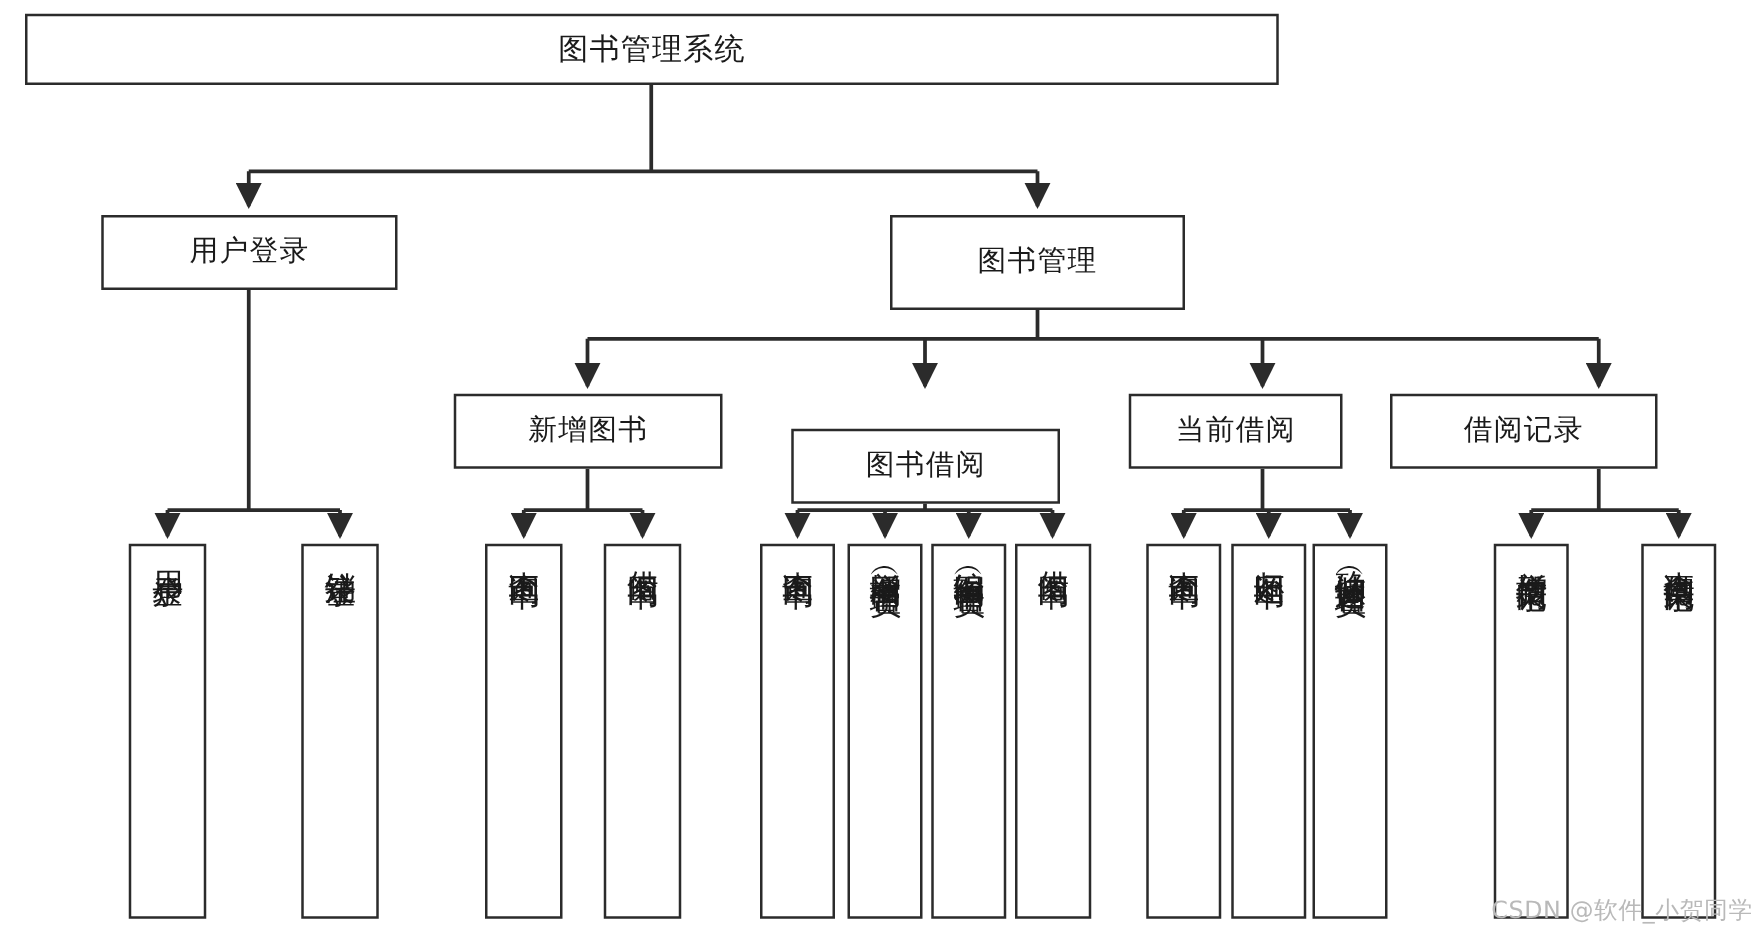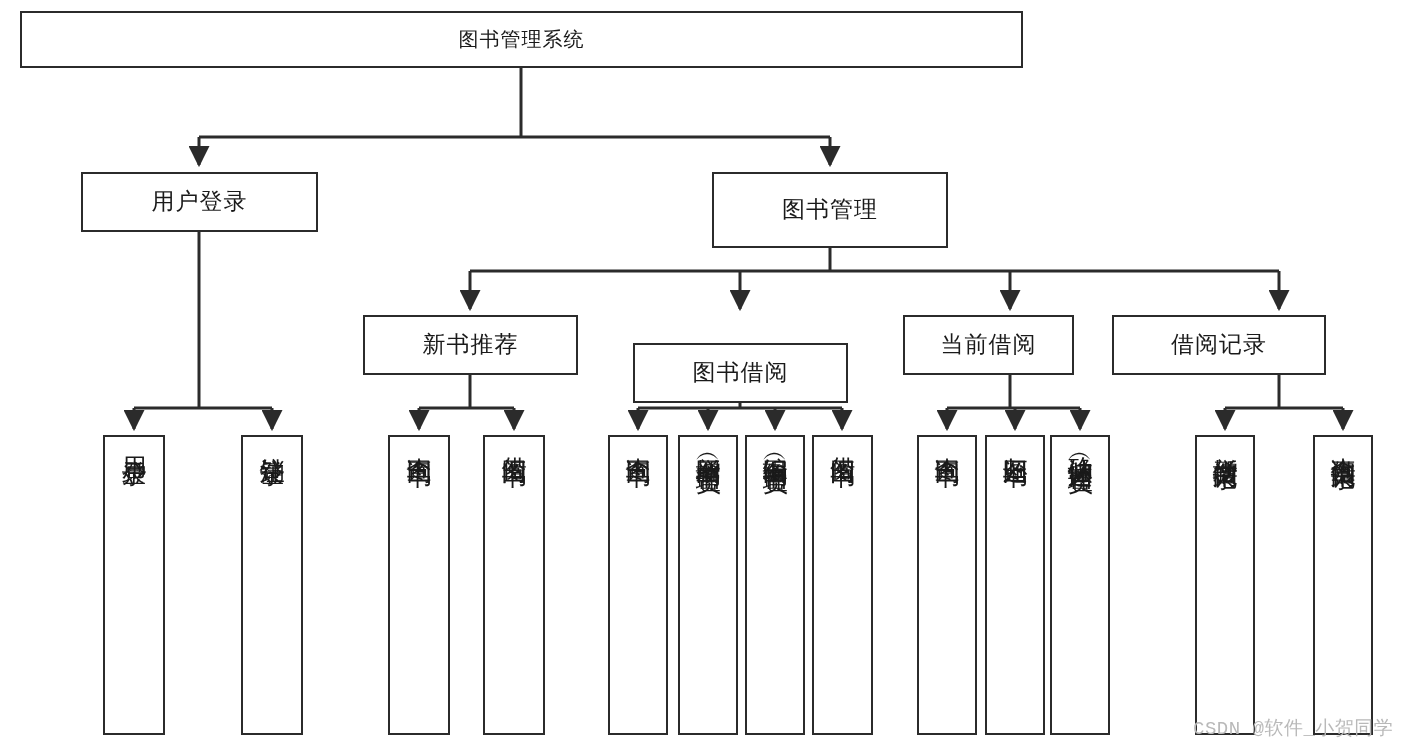--- a/index.html
+++ b/index.html
@@ -40,21 +40,21 @@
     text-align: center;
     line-height: 1.12;
     white-space: nowrap;
   }
   
   .node.h .label {
     font-size: 23px;
     letter-spacing: 1px;
   }
   .node.root .label {
-    font-size: 20px;
+    font-size: 24px;
     letter-spacing: 1px;
   }
   
   .node.v {
     align-items: flex-start;
     padding-top: 0;
   }
   .node.v .label {
     writing-mode: vertical-rl;
     text-orientation: upright;
@@ -132,21 +132,21 @@
   </div>
 
   <div class="node h" style="left:81px; top:172px; width:237px; height:60px;">
     <span class="label">用户登录</span>
   </div>
   <div class="node h" style="left:712px; top:172px; width:236px; height:76px;">
     <span class="label">图书管理</span>
   </div>
 
   <div class="node h" style="left:363px; top:315px; width:215px; height:60px;">
-    <span class="label">新书推荐</span>
+    <span class="label">新增图书</span>
   </div>
   <div class="node h" style="left:633px; top:315px; width:215px; height:60px;margin-top:28px;">
     <span class="label">图书借阅</span>
   </div>
   <div class="node h" style="left:903px; top:315px; width:171px; height:60px;">
     <span class="label">当前借阅</span>
   </div>
   <div class="node h" style="left:1112px; top:315px; width:214px; height:60px;">
     <span class="label">借阅记录</span>
   </div>
@@ -188,15 +188,15 @@
     <span class="label">确认归还（管理员）</span>
   </div>
 
   <div class="node v" style="left:1195px; top:435px; width:60px; height:300px;">
     <span class="label">新增借阅记录</span>
   </div>
   <div class="node v" style="left:1313px; top:435px; width:60px; height:300px;">
     <span class="label">查询借阅记录</span>
   </div>
 
-  <div class="watermark" style="left:1193px; top:715px;font-family:Liberation Mono, monospace;">CSDN @软件_小贺同学</div>
+  <div class="watermark" style="left:1193px; top:715px;">CSDN @软件_小贺同学</div>
 
 </div>
 
 </body></html>

